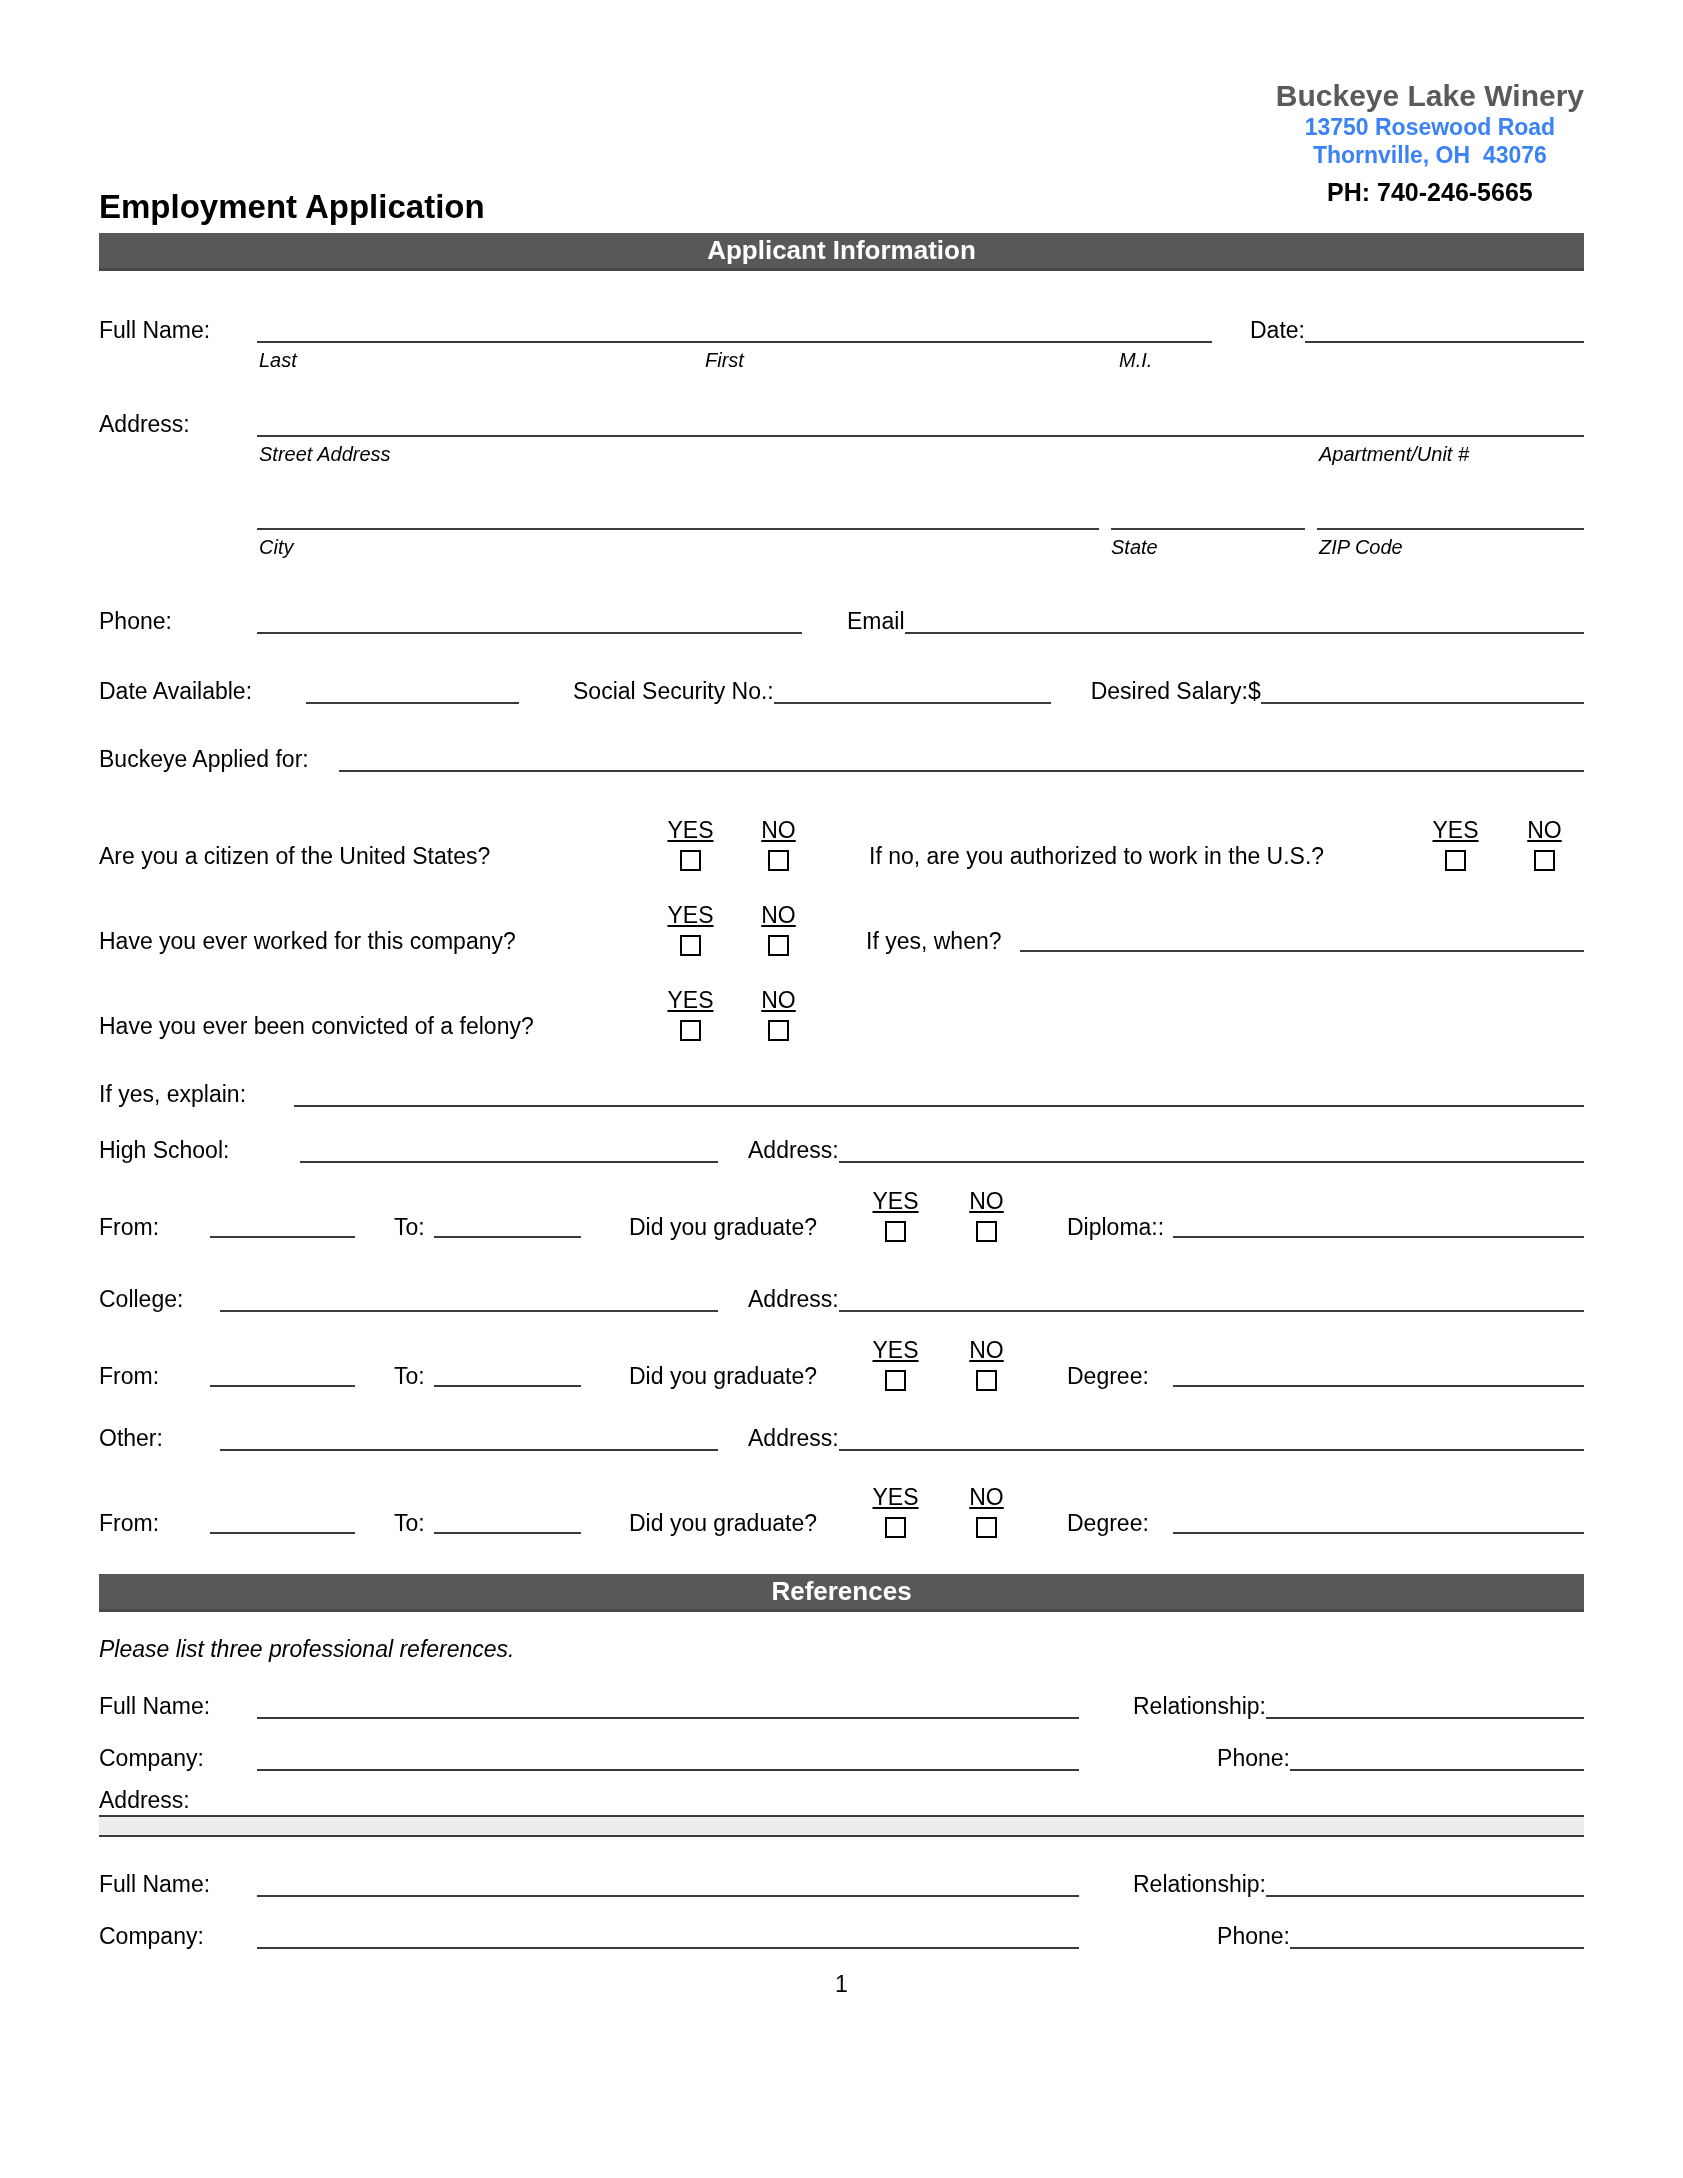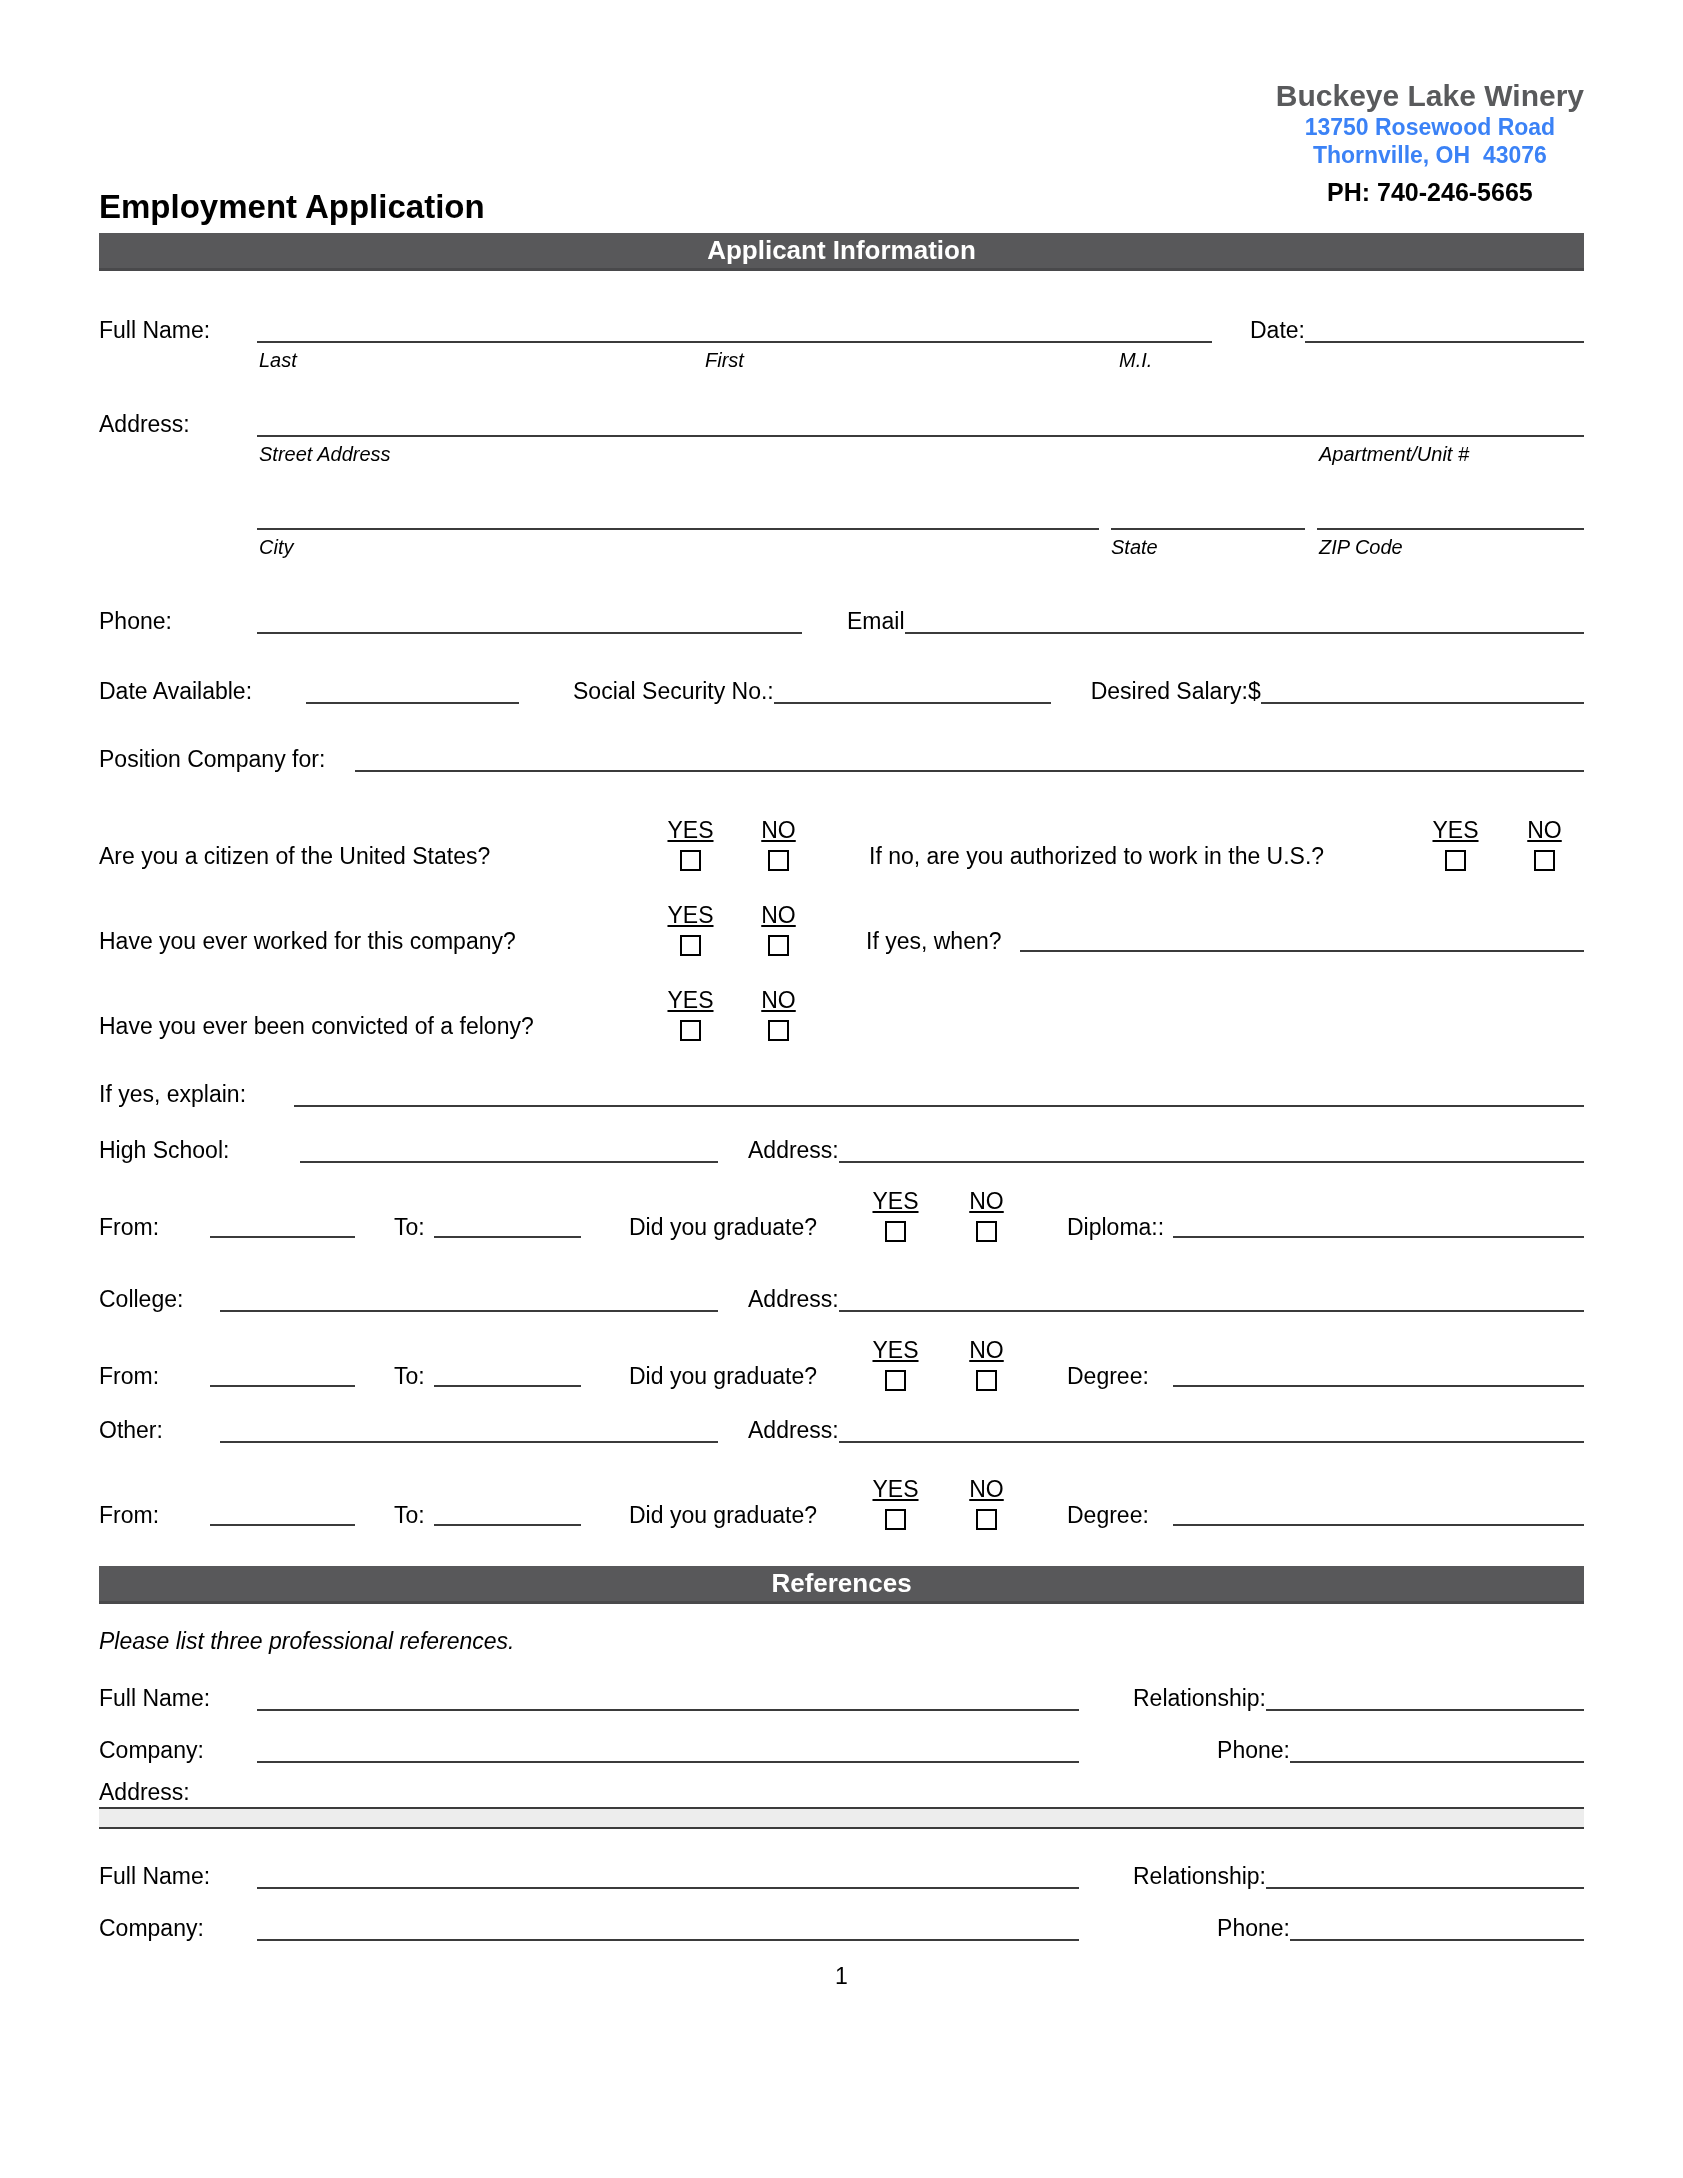--- a/index.html
+++ b/index.html
@@ -119,21 +119,21 @@
       <div class="ln" style="width:213px"></div>
       <div class="sp" style="width:54px"></div>
       <span class="lbl">Social Security No.:</span>
       <div class="ln" style="width:277px"></div>
       <div class="sp" style="width:40px"></div>
       <span class="lbl">Desired Salary:$</span>
       <div class="ln" style="flex:1"></div>
     </div>
 
     <div class="row" style="margin-top:42px">
-      <span class="lbl">Position Company for:</span>
+      <span class="lbl">Buckeye Applied for:</span>
       <div class="sp" style="width:30px"></div>
       <div class="ln" style="flex:1"></div>
     </div>
 
     <div class="qrow" style="margin-top:34px">
       <span class="q">Are you a citizen of the United States?</span>
       <div class="cbcol" style="left:560px">
         <span class="cap">YES</span>
         <span class="box"></span>
       </div>
@@ -228,21 +228,21 @@
         <span class="box"></span>
       </div>
       <div class="cbcol" style="left:856px">
         <span class="cap">NO</span>
         <span class="box"></span>
       </div>
       <span class="q" style="left:968px">Degree:</span>
       <div class="qline" style="left:1074px; right:0"></div>
     </div>
 
-    <div class="row" style="margin-top:26px">
+    <div class="row" style="margin-top:34px">
       <span class="lbl" style="width:121px">Other:</span>
       <div class="ln" style="width:498px"></div>
       <div class="sp" style="width:30px"></div>
       <span class="lbl">Address:</span>
       <div class="ln" style="flex:1"></div>
     </div>
     <div class="qrow" style="margin-top:22px">
       <span class="q">From:</span>
       <div class="qline" style="left:111px; width:145px"></div>
       <span class="q" style="left:295px">To:</span>

